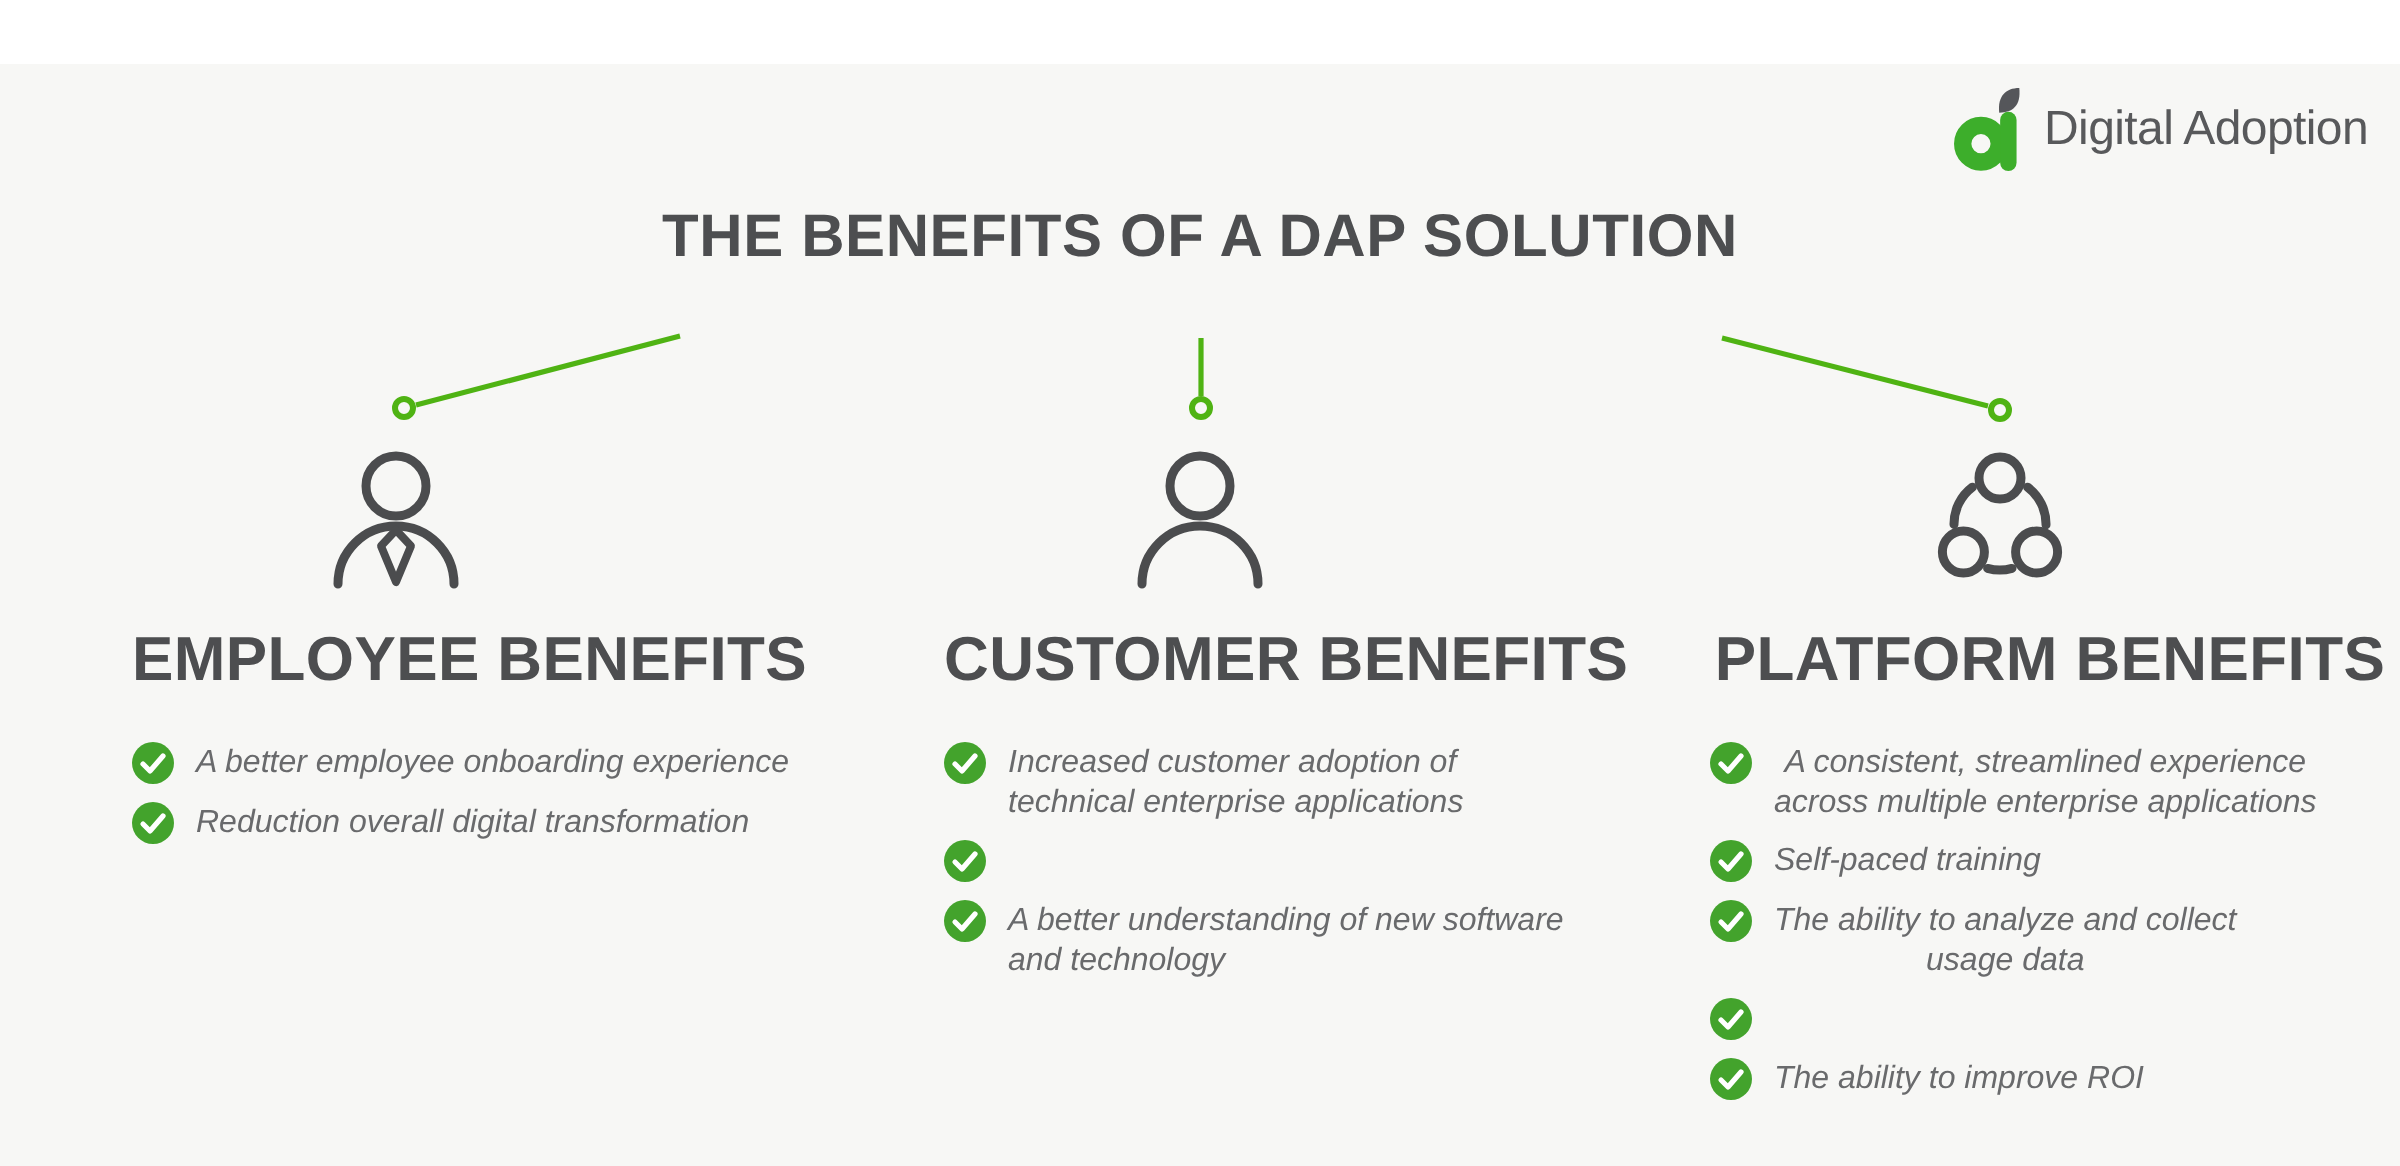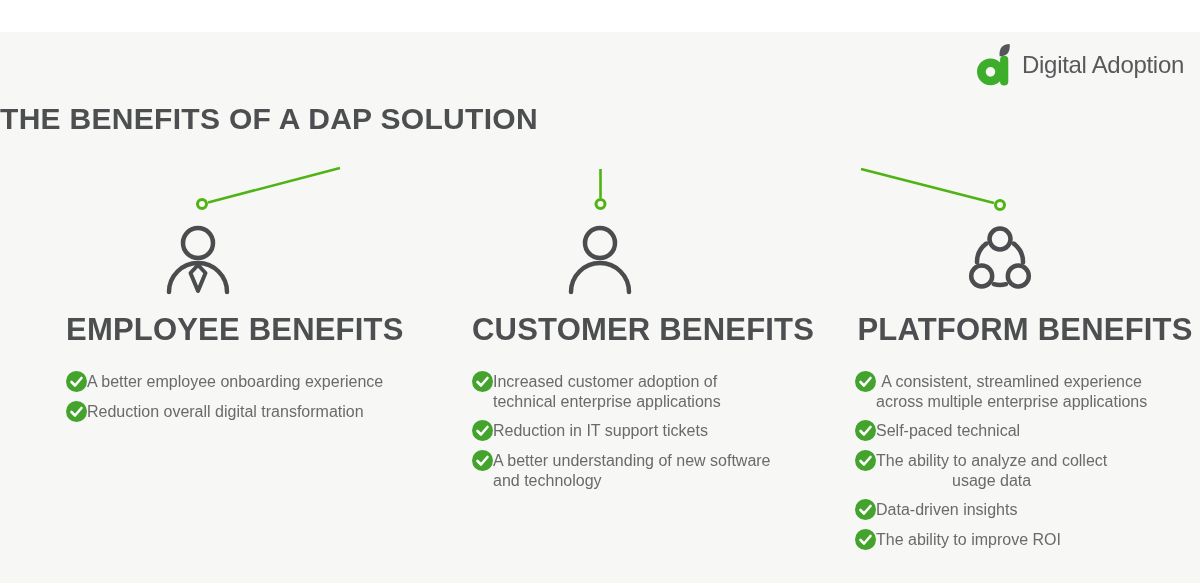--- a/index.html
+++ b/index.html
@@ -10,41 +10,41 @@
     margin-top:32px;
   }
 
   
   .logo { position:absolute; top:12px; right:16px; display:flex; align-items:center; gap:8px; }
   .logo-text { font-size:24px; font-weight:500; color:#58595b; letter-spacing:-0.3px; }
 
   
   .title {
     position:absolute; top:70px; left:0; width:100%; margin:0;
-    font-size:30px; font-weight:bold;
+    text-align:center; font-size:30px; font-weight:bold;
     color:#4d4e50; letter-spacing:0.3px;
   }
 
   
   .connectors { position:absolute; left:0; top:0; width:1200px; height:583px; pointer-events:none; }
   .big-icon { position:absolute; width:76px; height:76px; }
   .icon-employee { left:160px; top:190px; }
   .icon-customer { left:562px; top:190px; }
   .icon-platform { left:962px; top:188px; }
 
   
   .col { position:absolute; top:284px; }
   .col-1 { left:66px;  width:380px; }
   .col-2 { left:472px; width:370px; }
   .col-3 { left:855px; width:340px;text-align:center; }
   .col h2 {
     margin:0 0 27px 0; font-size:31px; font-weight:bold;
     color:#4d4e50; letter-spacing:0.2px; line-height:28px;
   }
-  .bullet { display:flex; align-items:flex-start; margin-bottom:9px; }
+  .bullet { display:flex; align-items:flex-start; gap:11px; margin-bottom:9px;font-style:italic; }
   .check {
     flex:0 0 auto; width:21px; height:21px; border-radius:50%;
     background:#43a32c; display:flex; align-items:center; justify-content:center;
   }
   .btext {
     font-size:16px; line-height:19.5px; color:#696a6c;
     white-space:pre-line; padding-top:1px;
   }
 </style>
 </head>
@@ -130,21 +130,20 @@
         </span>
       <span class="btext">Increased customer adoption of
 technical enterprise applications</span>
     </div>
     <div class="bullet">
       <span class="check">
           <svg width="21" height="21" viewBox="0 0 21 21">
             <path d="M5.5 11 L9 14.5 L15.5 7" stroke="#fff" stroke-width="2.6" fill="none" stroke-linecap="round" stroke-linejoin="round"></path>
           </svg>
         </span>
-      <span class="btext">Reduction in IT support tickets</span>
     </div>
     <div class="bullet">
       <span class="check">
           <svg width="21" height="21" viewBox="0 0 21 21">
             <path d="M5.5 11 L9 14.5 L15.5 7" stroke="#fff" stroke-width="2.6" fill="none" stroke-linecap="round" stroke-linejoin="round"></path>
           </svg>
         </span>
       <span class="btext">A better understanding of new software
 and technology</span>
     </div>
@@ -160,38 +159,37 @@
         </span>
       <span class="btext">A consistent, streamlined experience
 across multiple enterprise applications</span>
     </div>
     <div class="bullet">
       <span class="check">
           <svg width="21" height="21" viewBox="0 0 21 21">
             <path d="M5.5 11 L9 14.5 L15.5 7" stroke="#fff" stroke-width="2.6" fill="none" stroke-linecap="round" stroke-linejoin="round"></path>
           </svg>
         </span>
-      <span class="btext">Self-paced technical</span>
+      <span class="btext">Self-paced training</span>
     </div>
     <div class="bullet">
       <span class="check">
           <svg width="21" height="21" viewBox="0 0 21 21">
             <path d="M5.5 11 L9 14.5 L15.5 7" stroke="#fff" stroke-width="2.6" fill="none" stroke-linecap="round" stroke-linejoin="round"></path>
           </svg>
         </span>
       <span class="btext">The ability to analyze and collect
 usage data</span>
     </div>
     <div class="bullet">
       <span class="check">
           <svg width="21" height="21" viewBox="0 0 21 21">
             <path d="M5.5 11 L9 14.5 L15.5 7" stroke="#fff" stroke-width="2.6" fill="none" stroke-linecap="round" stroke-linejoin="round"></path>
           </svg>
         </span>
-      <span class="btext">Data-driven insights</span>
     </div>
     <div class="bullet">
       <span class="check">
           <svg width="21" height="21" viewBox="0 0 21 21">
             <path d="M5.5 11 L9 14.5 L15.5 7" stroke="#fff" stroke-width="2.6" fill="none" stroke-linecap="round" stroke-linejoin="round"></path>
           </svg>
         </span>
       <span class="btext">The ability to improve ROI</span>
     </div>
   </div>

